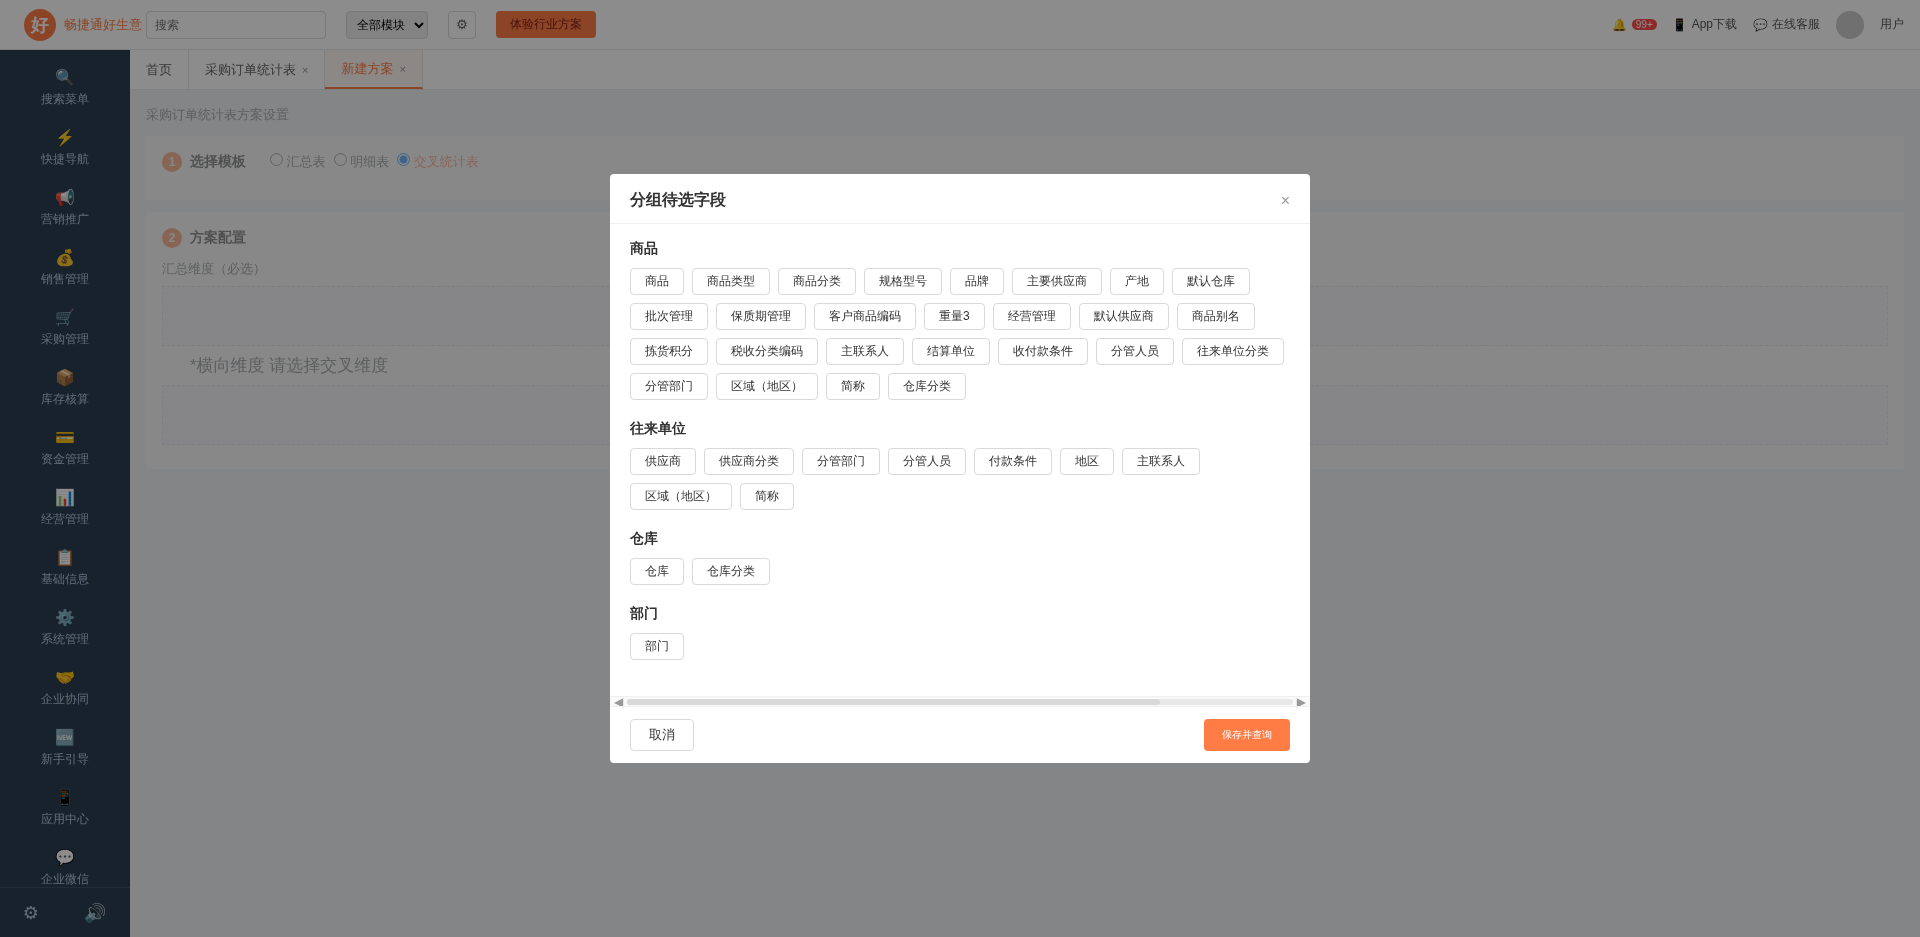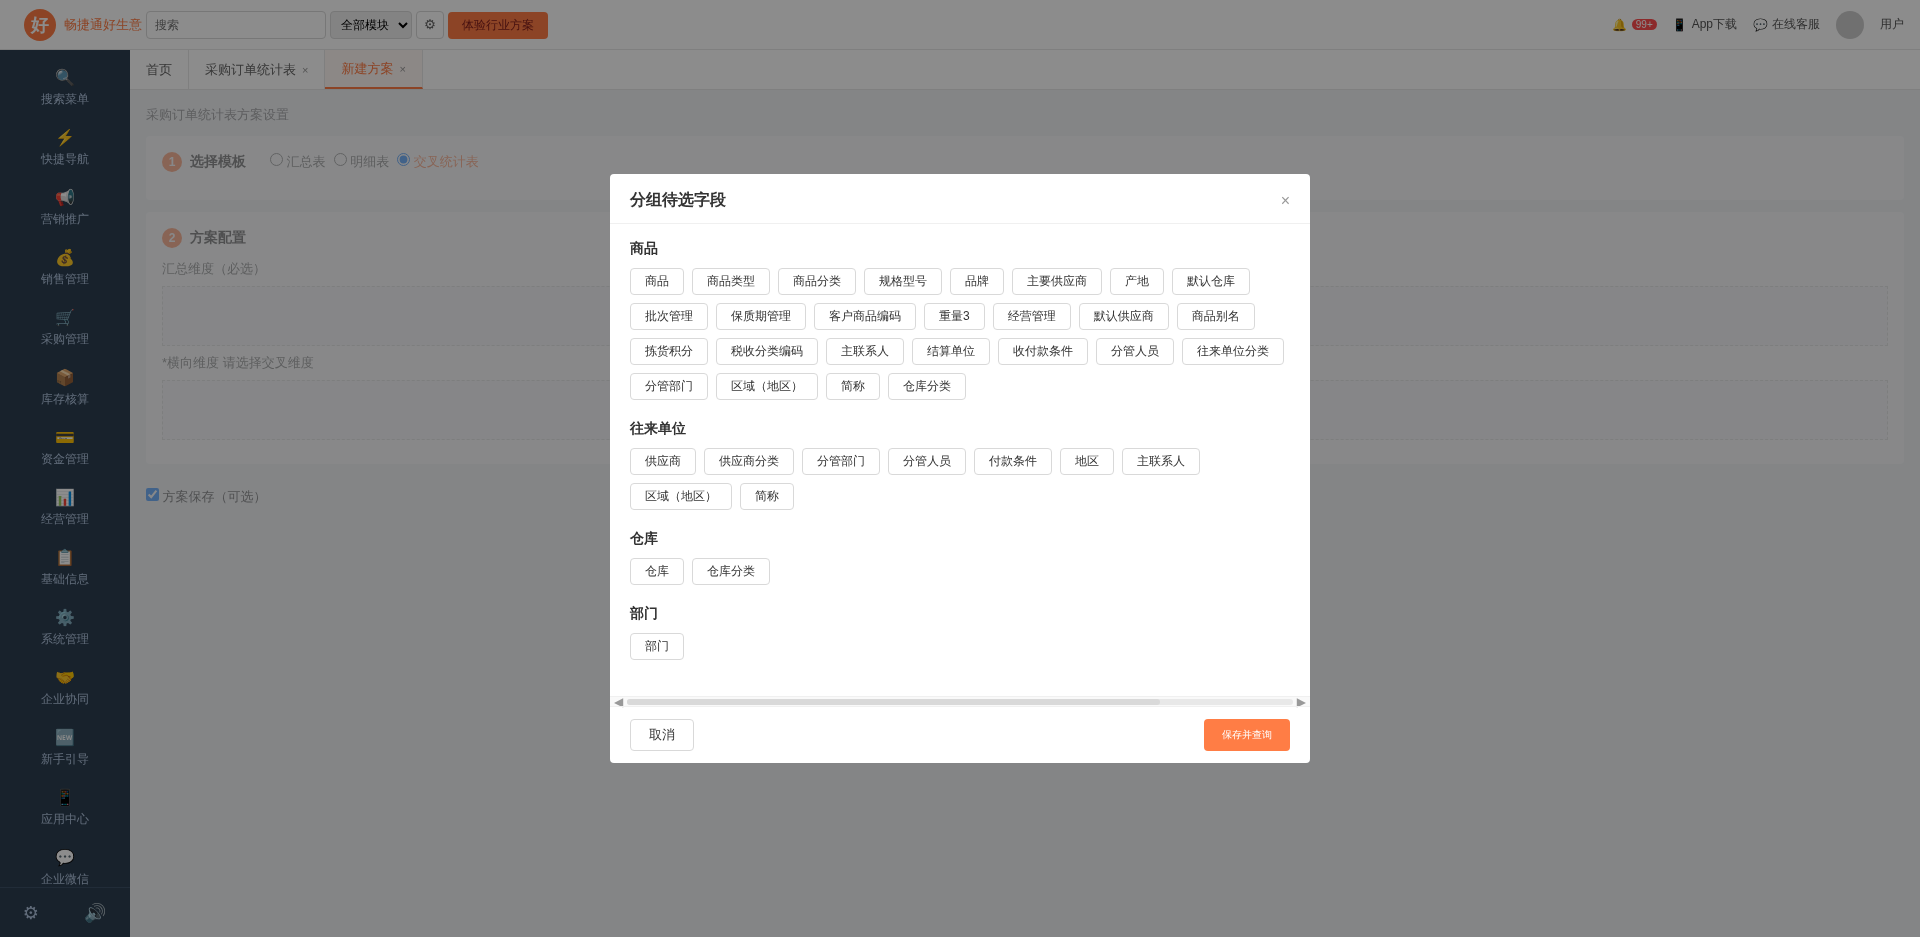--- a/index.html
+++ b/index.html
@@ -21,22 +21,22 @@
       width: 32px; height: 32px;
       background: #ff7d45;
       border-radius: 50%;
       display: flex; align-items: center; justify-content: center;
       color: white; font-size: 18px; font-weight: bold;
     }
     .logo-text { font-size: 13px; color: #ff7d45; line-height: 1.2; }
     .top-center {
       flex: 1;
       display: flex;
-      align-items: flex-end;
-      gap: 4px;
+      align-items: flex-start;
+      gap: 20px;
     }
     .top-search {
       width: 180px;
       height: 28px;
       border: 1px solid #d9d9d9;
       border-radius: 4px;
       padding: 0 8px;
       font-size: 12px;
       outline: none;
     }
@@ -403,25 +403,22 @@
       <label style="color:#ff7d45; font-size:13px;"><input type="radio" name="template" checked="" style=""> 交叉统计表</label>
     </div>
   </div>
   <div class="page-section">
     <div class="step-header">
       <div class="step-num">2</div>
       <div class="step-title">方案配置</div>
     </div>
     <div style="color:#666; font-size:13px; margin-bottom:8px;">汇总维度（必选）</div>
     <div style="height:60px; background:#f9f9f9; border:1px dashed #d9d9d9; margin-bottom:8px;"></div>
-    <div style="color:#666; font-size:13px; margin-bottom:8px;">*横向维度 请选择交叉维度</div>
+    <div style="color:#666; font-size:17px; margin-bottom:8px;margin-left:28px;">*横向维度 请选择交叉维度</div>
     <div style="height:60px; background:#f9f9f9; border:1px dashed #d9d9d9; margin-bottom:8px;"></div>
-  </div>
-  <div style="padding:12px 0;">
-    <label style="font-size:13px; color:#333;"><input type="checkbox" checked="" style=""> 方案保存（可选）</label>
   </div>
 </div>
 
 <div class="dialog-overlay">
   <div class="dialog">
     <div class="dialog-header">
       <span class="dialog-title">分组待选字段</span>
       <span class="dialog-close">×</span>
     </div>
     <div class="dialog-body" id="dialog-body-content">

